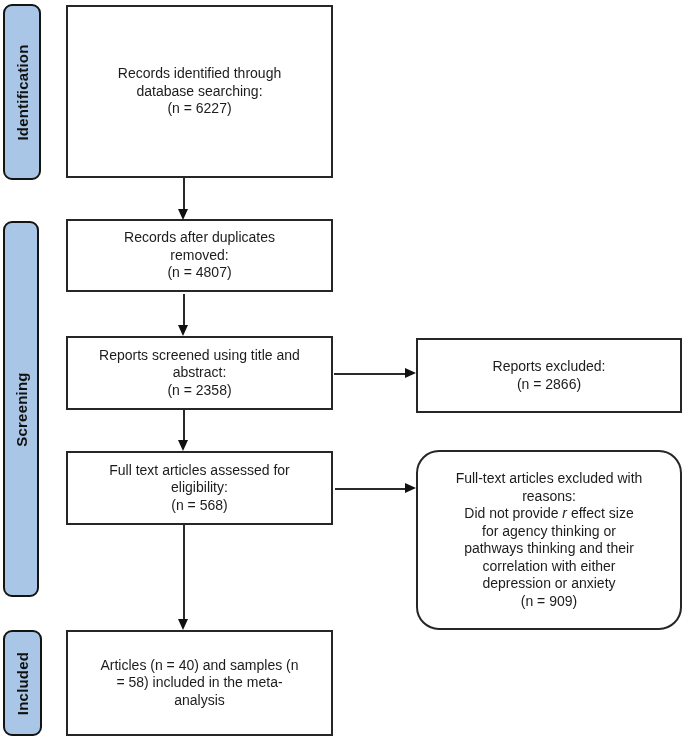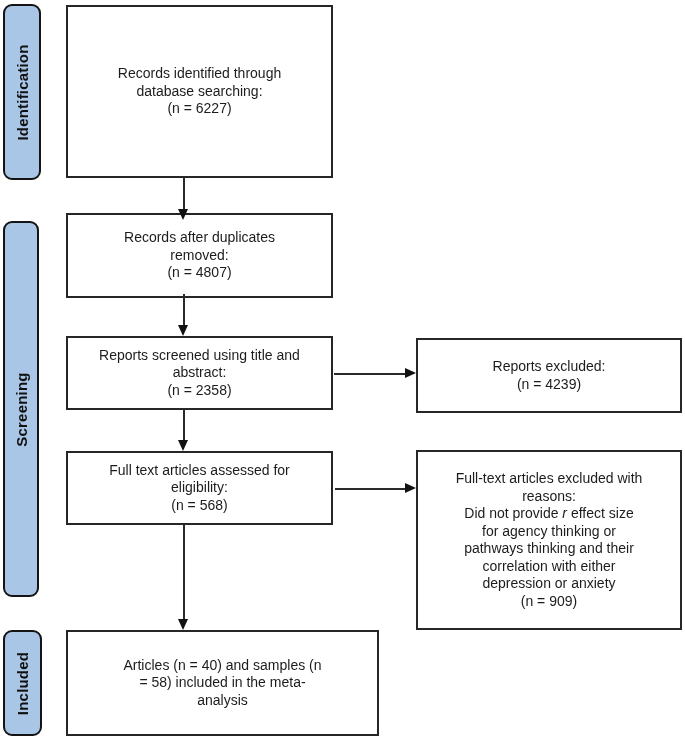--- a/index.html
+++ b/index.html
@@ -65,26 +65,26 @@
     border-bottom: 5.5px solid transparent;
     border-left: 11px solid #111;
   }
 
   
   #stage-identification { left: 3px; top: 4px;   width: 38px; height: 176px; }
   #stage-screening      { left: 3px; top: 221px; width: 36px; height: 376px; }
   #stage-included       { left: 3px; top: 630px; width: 39px; height: 106px; }
 
   #box-identified    { left: 66px;  top: 5px;   width: 267px; height: 173px; }
-  #box-deduplicated  { left: 66px;  top: 213px; width: 267px; height: 85px; }
+  #box-deduplicated  { left: 66px;  top: 219px; width: 267px; height: 73px; }
   #box-screened      { left: 66px;  top: 336px; width: 267px; height: 74px; }
   #box-fulltext      { left: 66px;  top: 451px; width: 267px; height: 74px; }
-  #box-included      { left: 66px;  top: 630px; width: 313px; height: 106px; }
+  #box-included      { left: 66px;  top: 630px; width: 267px; height: 106px; }
   #box-reports-excluded  { left: 416px; top: 338px; width: 266px; height: 75px; }
-  #box-fulltext-excluded { left: 416px; top: 450px; width: 266px; height: 180px; }
+  #box-fulltext-excluded { left: 416px; top: 450px; width: 266px; height: 180px; border-radius: 23px; }
 
   #a1-line { left: 183px; top: 178px; height: 31px; }
   #a1-head { left: 178px; top: 209px; }
   #a2-line { left: 183px; top: 294px; height: 31px; }
   #a2-head { left: 178px; top: 325px; }
   #a3-line { left: 183px; top: 410px; height: 30px; }
   #a3-head { left: 178px; top: 440px; }
   #a4-line { left: 183px; top: 524px; height: 95px; }
   #a4-head { left: 178px; top: 619px; }
   #h1-line { left: 334px; top: 373px; width: 71px; }
@@ -128,21 +128,21 @@
 (n = 568)</div>
   </div>
   <div class="fbox" id="box-included">
     <div class="fbox-text">Articles (n = 40) and samples (n
 = 58) included in the meta-
 analysis</div>
   </div>
 
   <div class="fbox" id="box-reports-excluded">
     <div class="fbox-text">Reports excluded:
-(n = 4239)</div>
+(n = 2866)</div>
   </div>
   <div class="fbox" id="box-fulltext-excluded">
     <div class="fbox-text"><span>Full-text articles excluded with
 reasons:
 Did not provide </span><span class="italic">r</span><span> effect size
 for agency thinking or
 pathways thinking and their
 correlation with either
 depression or anxiety
 (n = 909)</span></div>

